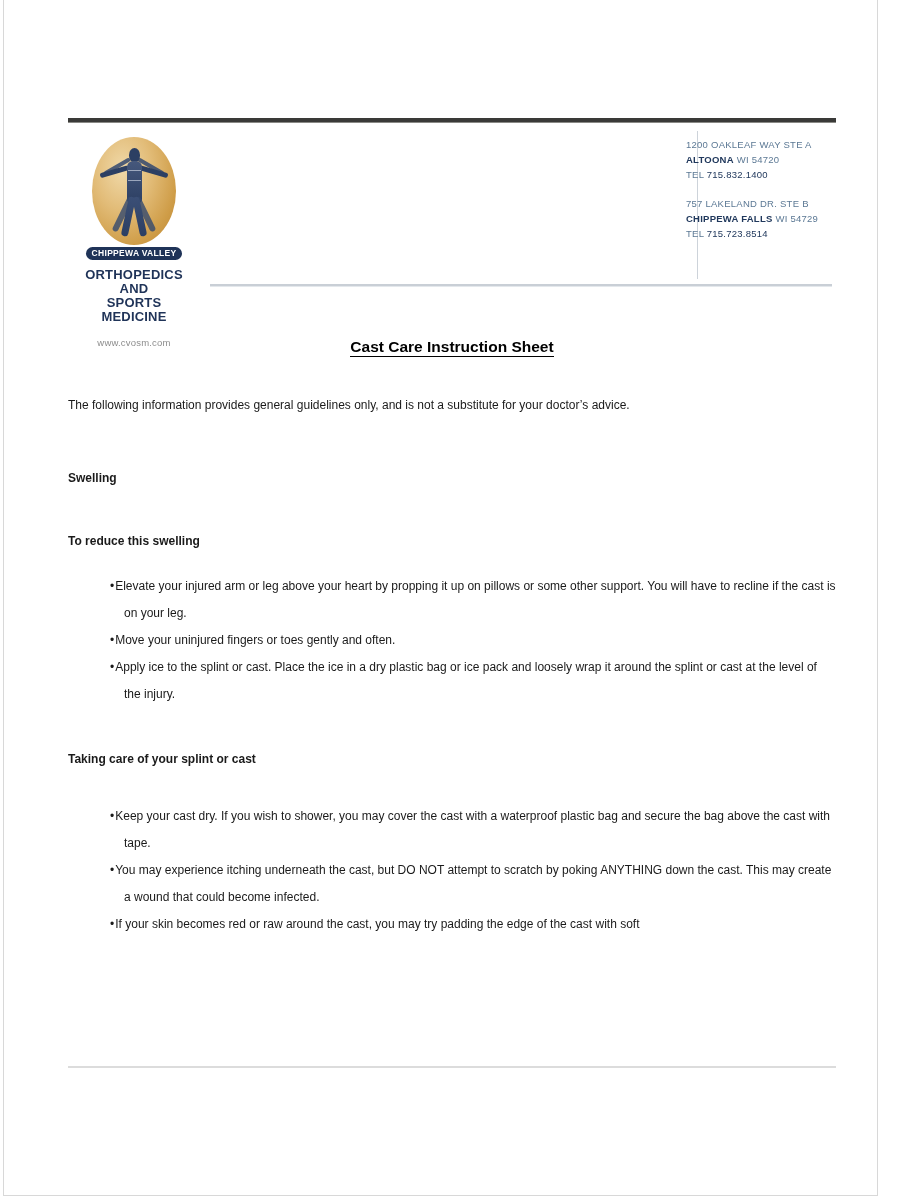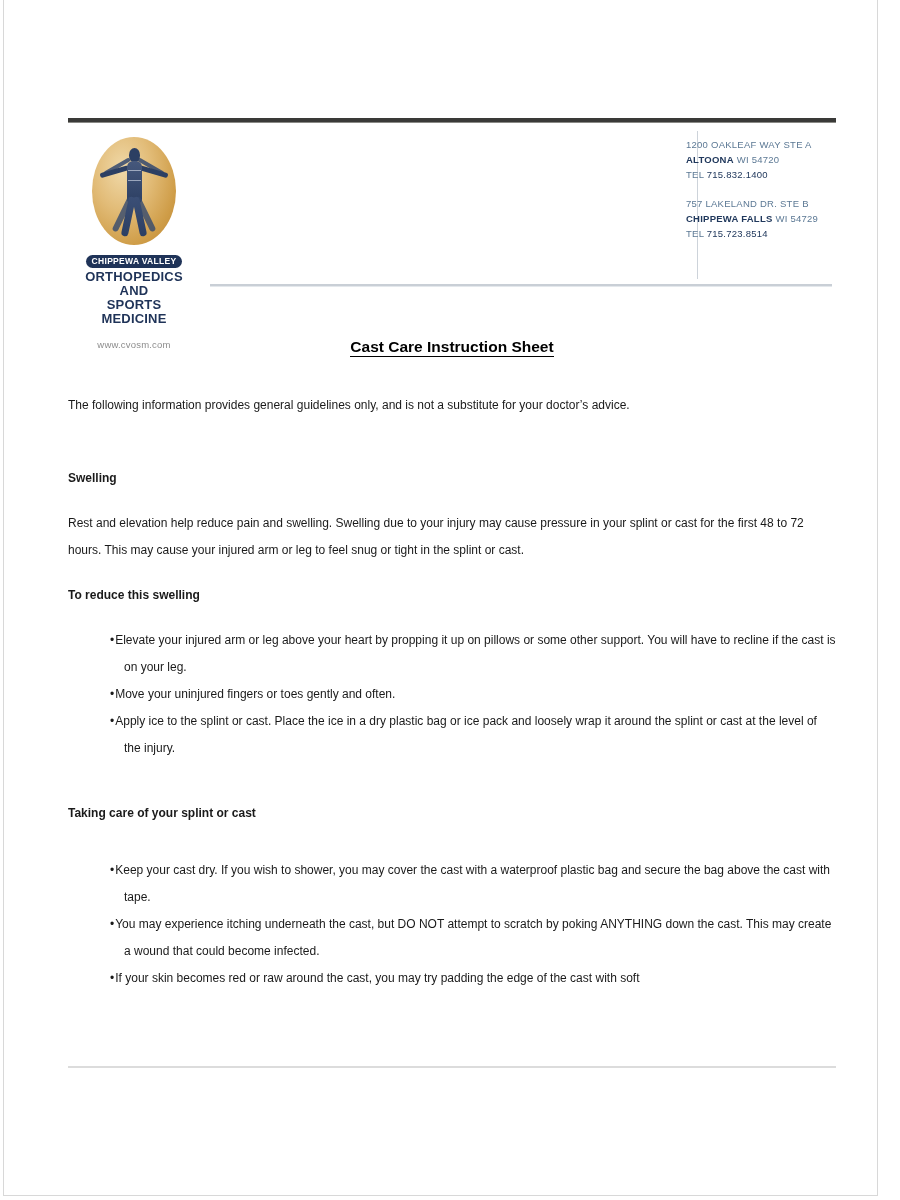--- a/index.html
+++ b/index.html
@@ -95,33 +95,33 @@
   .fig-leg.l { left: 50%; margin-left: -5px;  transform: rotate(12deg);  transform-origin: top center; }
   .fig-leg.r { left: 50%; margin-left: -2px;  transform: rotate(-12deg); transform-origin: top center; }
   .fig-leg2 {
     position: absolute; top: 60px; width: 6px; height: 38px;
     background: #33486e; border-radius: 4px; opacity: .8;
   }
   .fig-leg2.l { left: 50%; margin-left: -6px; transform: rotate(26deg);  transform-origin: top center; }
   .fig-leg2.r { left: 50%; margin-left: 0px;  transform: rotate(-26deg); transform-origin: top center; }
 
   .logo-banner {
-    margin: 10px auto 0;
+    margin: 2px auto 0;
     width: 96px;
     background: #1f3358;
     color: #ffffff;
     border-radius: 9px;
     font-size: 8.5px;
     font-weight: bold;
     letter-spacing: .3px;
     line-height: 13px;
     height: 13px;
   }
   .logo-name {
-    margin-top: 2px;
+    margin-top: 8px;
     color: #1f3358;
     font-size: 13px;
     font-weight: bold;
     line-height: 14px;
     letter-spacing: .2px;
   }
   .logo-url {
     margin-top: 13px;
     color: #8d8d8d;
     font-size: 9.5px;
@@ -292,21 +292,20 @@
   </div>
 
   <div class="body">
 
     <p class="intro">The following information provides general guidelines only, and is not a substitute for your doctor’s advice.</p>
 
     <div class="sp-46"></div>
 
     <p class="sect-head">Swelling</p>
     <div class="sp-18"></div>
-    <p class="para">Rest and elevation help reduce pain and swelling.   Swelling due to your injury may cause pressure in your splint or cast for the first 48 to 72 hours.  This may cause your injured arm or leg to feel snug or tight in the splint or cast.</p>
 
     <div class="sp-18"></div>
 
     <p class="sect-head">To reduce this swelling</p>
     <div class="sp-18"></div>
     <ul class="bullets indent">
       <li>Elevate your injured arm or leg above your heart by propping it up on pillows or some other support.  You will have to recline if the cast is on your leg.</li>
       <li>Move your uninjured fingers or toes gently and often.</li>
       <li>Apply ice to the splint or cast.  Place the ice in a dry plastic bag or ice pack and loosely wrap it around the splint or cast at the level of the injury.</li>
     </ul>

